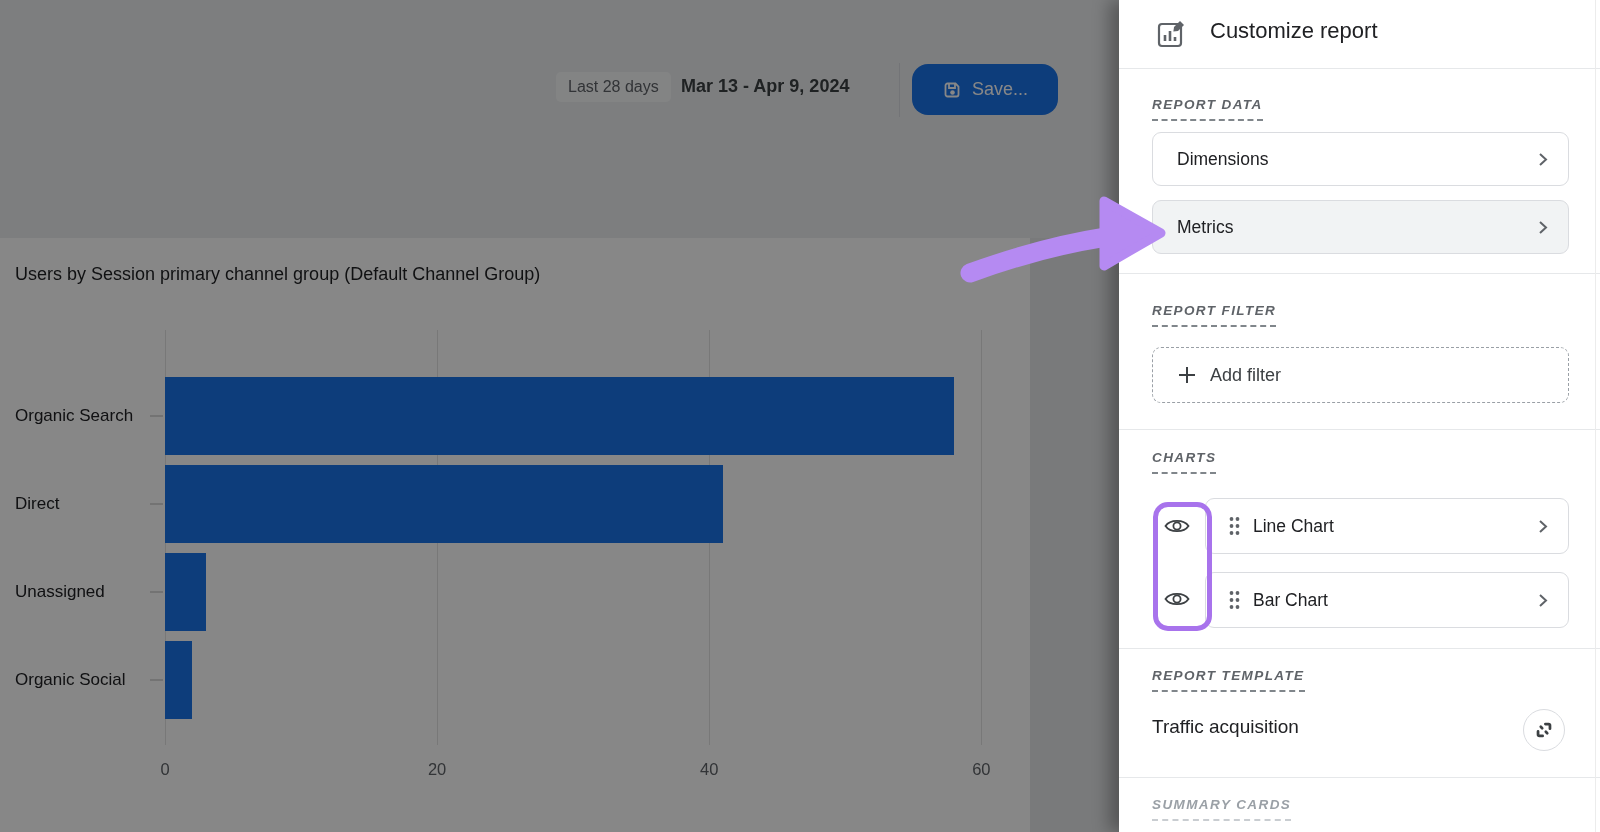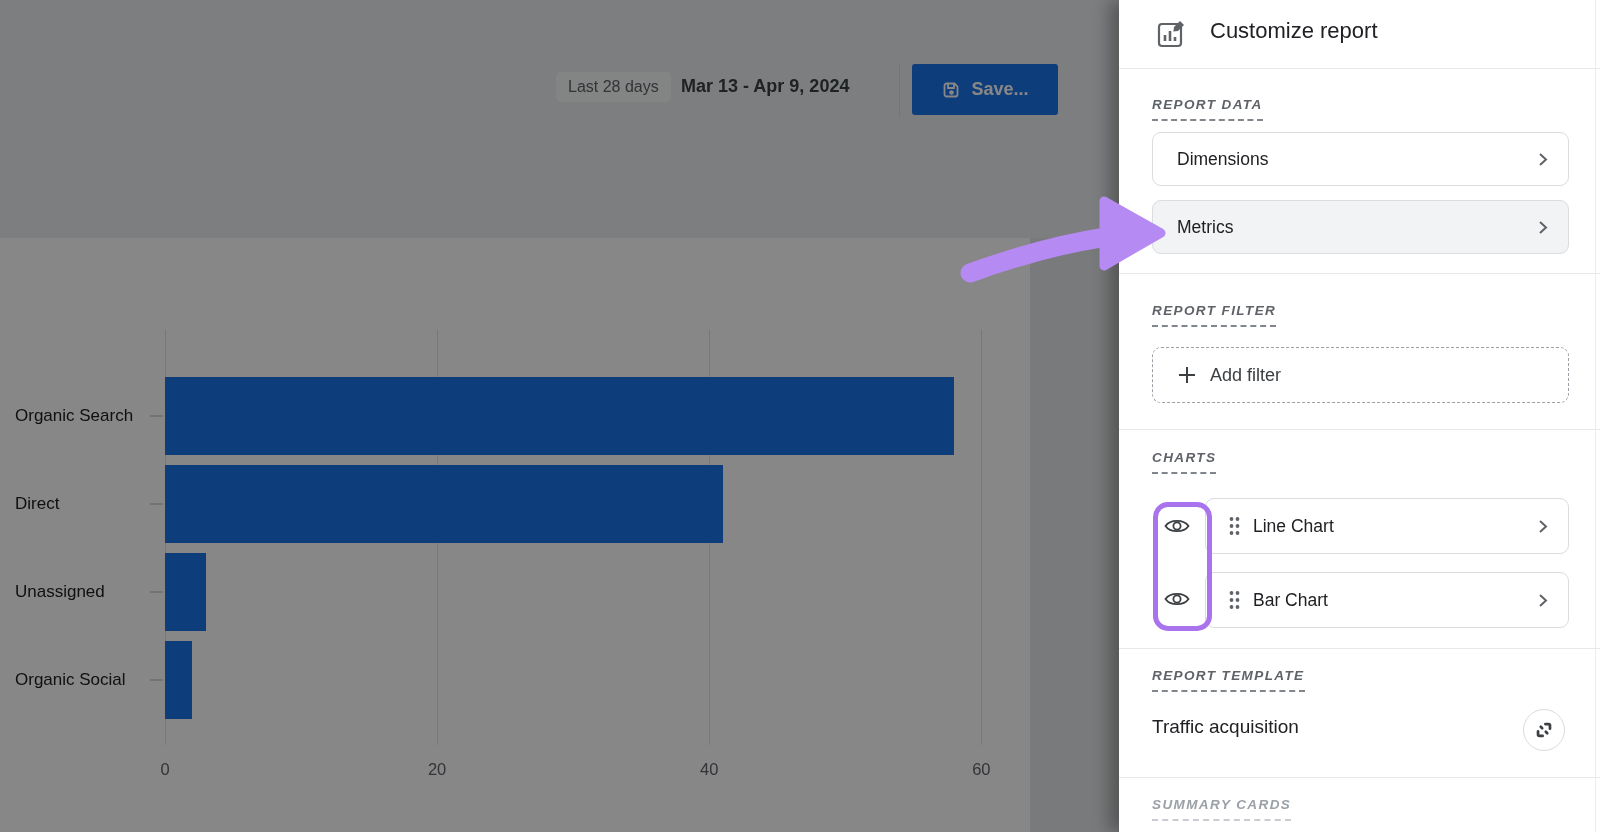--- a/index.html
+++ b/index.html
@@ -8,21 +8,21 @@
   .abs{position:absolute;}
 
   
   .left-region{left:0;top:0;width:1119px;height:832px;background:#e4e6e8;z-index:1;}
   .header-strip{left:0;top:0;width:1323px;height:238px;background:#edeff0;}
   .date-preset{left:556px;top:72px;padding:6px 12px;background:#f8f9fa;border-radius:5px;
                font-size:16px;color:#5f6368;}
   .date-range{left:681px;top:76px;font-size:18px;font-weight:bold;color:#3c4043;}
   .toolbar-divider{left:899px;top:63px;width:1px;height:54px;background:#dadce0;}
   .save-btn{left:912px;top:64px;width:146px;height:51px;background:#1a73e8;border:none;
-            border-radius:3px;color:#fff;font-size:18px;font-weight:700;
+            border-radius:16px;color:#fff;font-size:18px;font-weight:400;
             display:flex;align-items:center;justify-content:center;gap:10px;cursor:pointer;
             font-family:"Liberation Sans",sans-serif;}
   .chart-card{left:0;top:238px;width:1030px;height:594px;background:#ffffff;}
   .chart-title{left:15px;top:26px;font-size:18px;color:#1f2023;}
   .plot-area{left:165px;top:92px;width:864px;height:415px;}
   .gridline{top:0;width:1px;height:415px;background:#e2e2e2;}
   .bar{height:78px;left:0;border-radius:0;}
   .tick-label{top:430px;transform:translateX(-50%);font-size:16.5px;color:#5f6368;}
   .cat-label{left:15px;width:138px;font-size:17px;color:#202124;}
   .cat-tick{left:150px;width:13px;height:2px;background:#dadada;}
@@ -76,20 +76,21 @@
           <path d="M3.5 5.5 a2 2 0 0 1 2-2 h8 l3 3 v8 a2 2 0 0 1 -2 2 h-9 a2 2 0 0 1 -2-2 z"></path>
           <path d="M7 3.8 v4.2 h6 v-4"></path>
           <circle cx="10.5" cy="12.5" r="2.3" fill="#ffffff" stroke="none"></circle>
         </svg>
       </span>
       <span>Save...</span>
     </button>
   </div>
 
   <div class="abs chart-card">
+    <div class="abs chart-title">Users by Session primary channel group (Default Channel Group)</div>
     <div class="abs plot-area" id="plot">
         <div class="abs gridline" style="left: 0px;"></div>
         <div class="abs tick-label" style="left: 0px;">0</div>
         <div class="abs gridline" style="left: 272.126px;"></div>
         <div class="abs tick-label" style="left: 272.126px;">20</div>
         <div class="abs gridline" style="left: 544.252px;"></div>
         <div class="abs tick-label" style="left: 544.252px;">40</div>
         <div class="abs gridline" style="left: 816.378px;"></div>
         <div class="abs tick-label" style="left: 816.378px;">60</div>
         <div class="abs bar" style="top: 47px; width: 789.165px; background: rgb(26, 115, 232);"></div>

